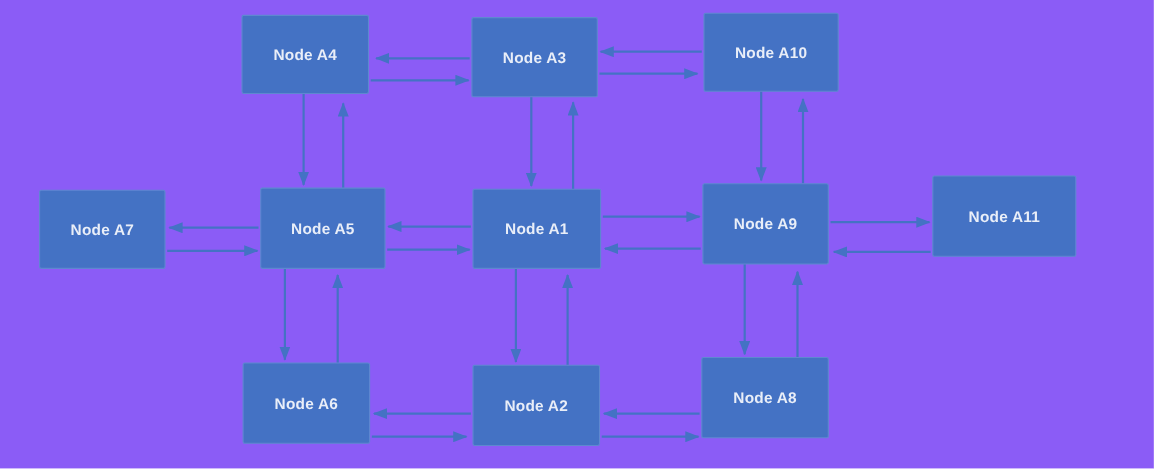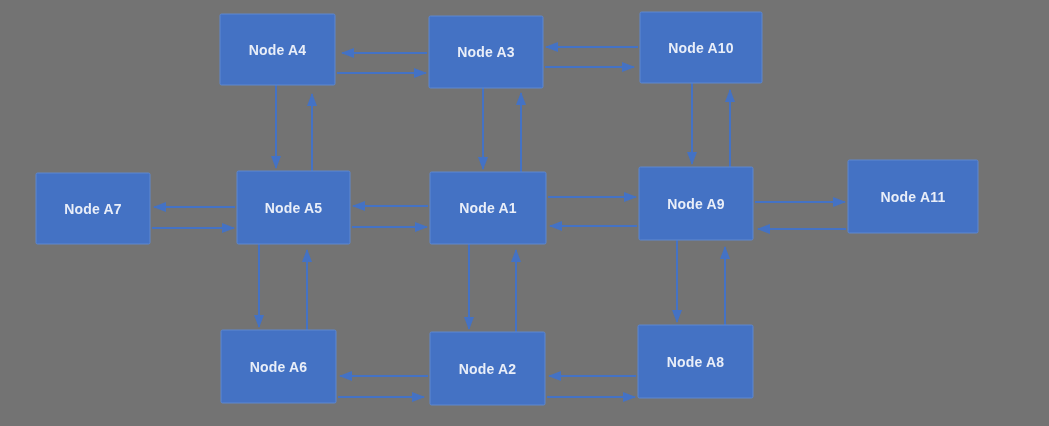--- a/index.html
+++ b/index.html
@@ -27,21 +27,21 @@
     letter-spacing: 0.2px;
   }
   .arrow-line {
     stroke-width: 2px;
     fill: none;
   }
 </style>
 </head>
 <body>
 
-<div class="stage" style="background: #737373;">
+<div class="stage" style="background: #8b5cf6;">
   <svg width="1049" height="426" viewBox="0 0 1049 426" xmlns="http://www.w3.org/2000/svg">
     <defs>
       <marker id="arrowhead" markerUnits="userSpaceOnUse" markerWidth="13" markerHeight="10" refX="12" refY="5" orient="auto">
         <path d="M0,0 L13,5 L0,10 Z" fill="#4472C4"></path>
       </marker>
     </defs>
     <g id="arrows-layer">
         <g>
           <line class="arrow-line" x1="427" y1="53" x2="342" y2="53" stroke="#4472C4" marker-end="url(#arrowhead)"></line>
         </g>

